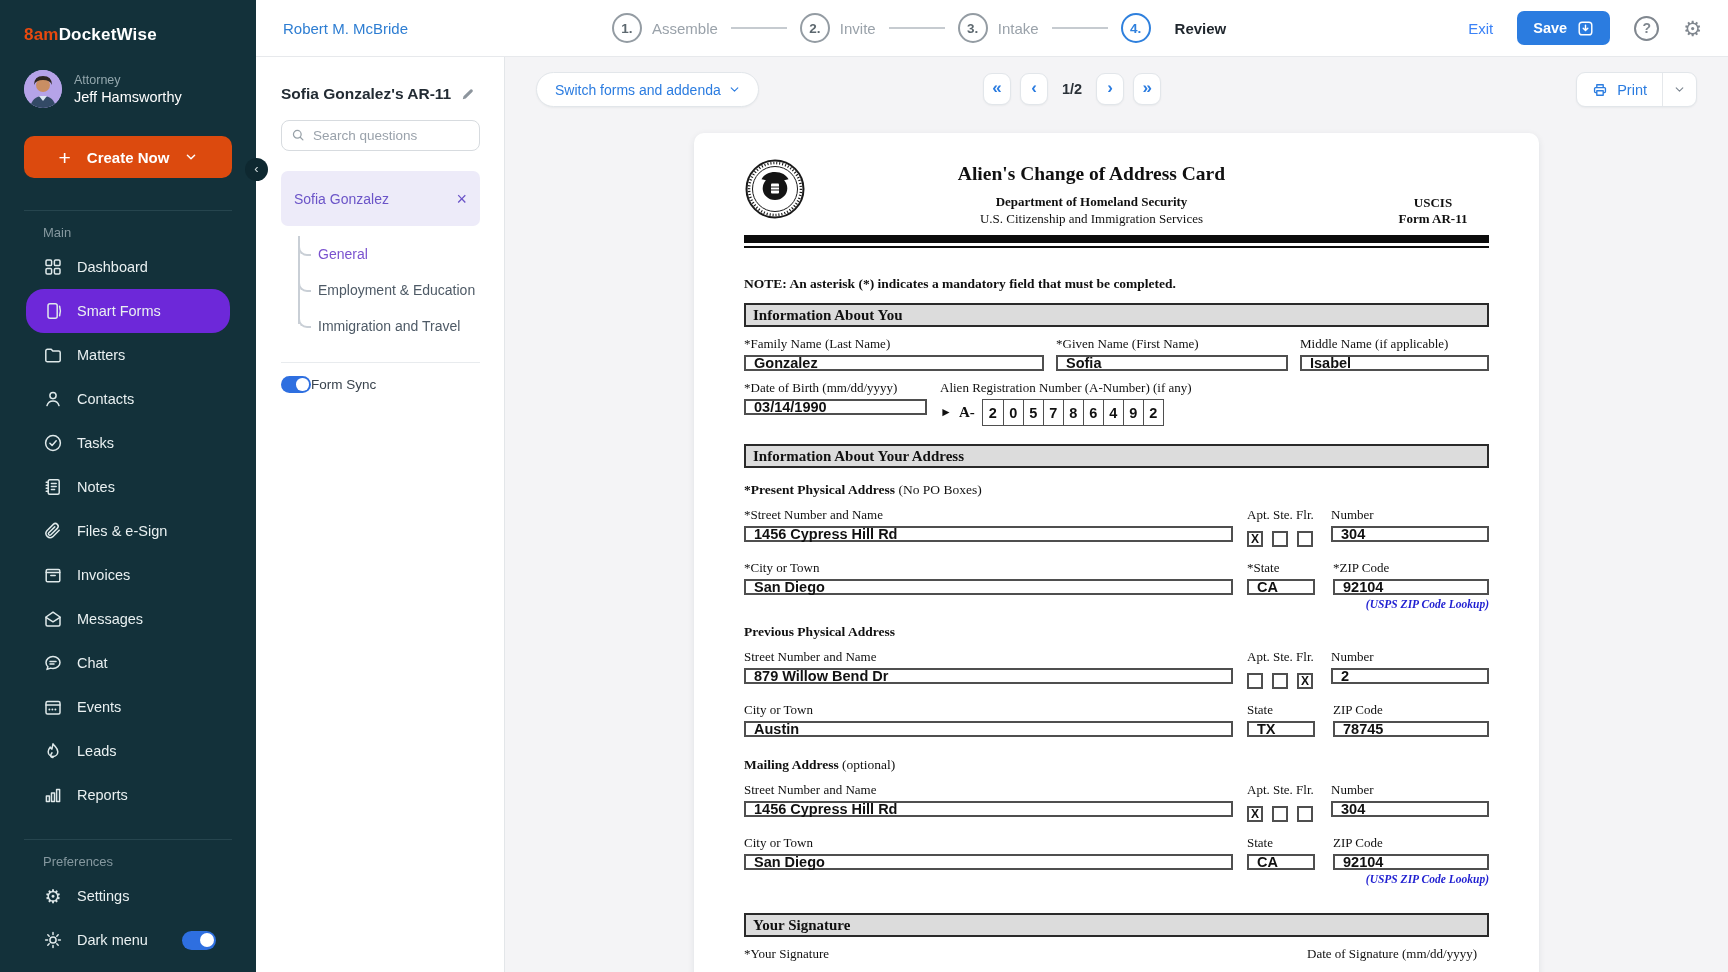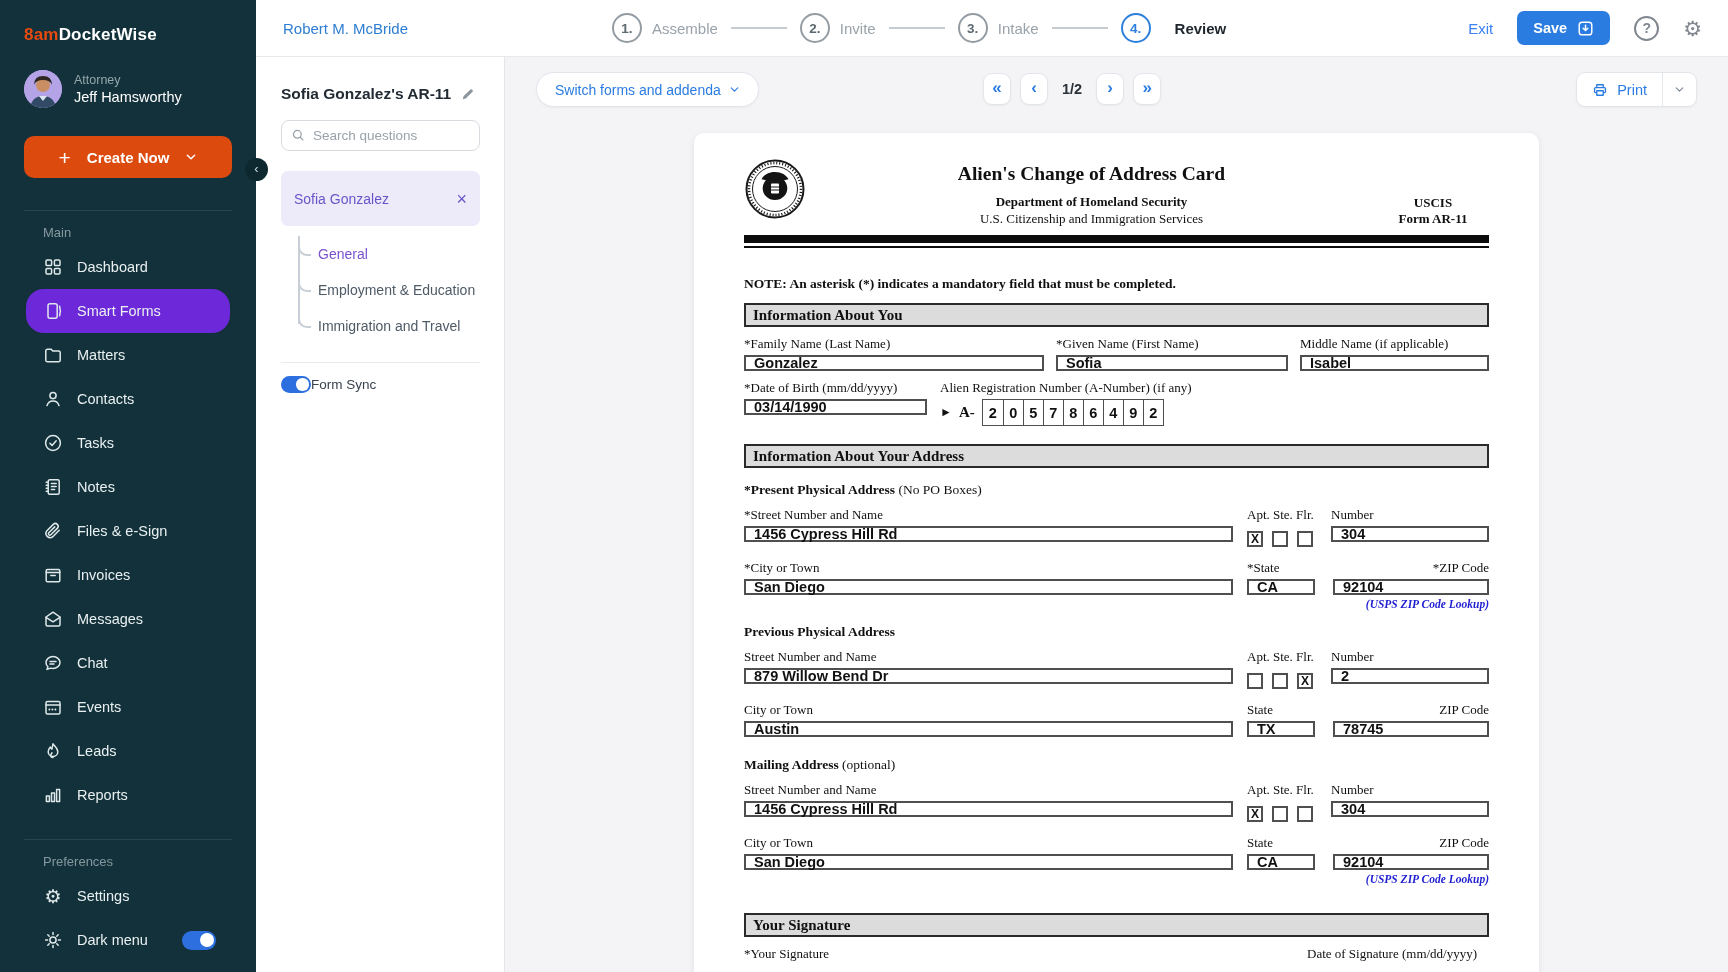--- a/index.html
+++ b/index.html
@@ -146,21 +146,21 @@
   .comb span { width:20px; height:25px; border-left:1px solid #4f4f4f; display:flex;
     align-items:center; justify-content:center; font-family:"Liberation Sans", sans-serif;
     font-weight:700; font-size:14.5px; cursor:text; }
   .comb span:first-child { border-left:none; }
   .addr-head { margin-top:14px; font-size:13.5px; }
   .b { font-weight:700; }
   .col-street, .col-city { width:489px; }
   .col-apt { width:72px; margin-left:14px; }
   .col-state { width:68px; margin-left:14px; }
   .col-num, .col-zip { flex:1; margin-left:12px; }
-  .col-zip { margin-left:18px;text-align:right; }
+  .col-zip { margin-left:18px; }
   .ckrow { display:flex; gap:9px; align-items:center; height:25px; }
   .ck { width:16px; height:16px; border:2px solid #4f4f4f; display:flex; align-items:center;
     justify-content:center; font-family:"Liberation Sans", sans-serif; font-weight:700;
     font-size:12px; cursor:pointer; }
   .usps { display:flex; justify-content:flex-end; margin-top:3px; }
   .usps a { font-size:11.5px; font-weight:700; font-style:italic; color:#1f1fd1; cursor:pointer; }
   .col-sig { width:549px; }
   .col-date { flex:1; margin-left:14px; }
 </style>
 </head>

